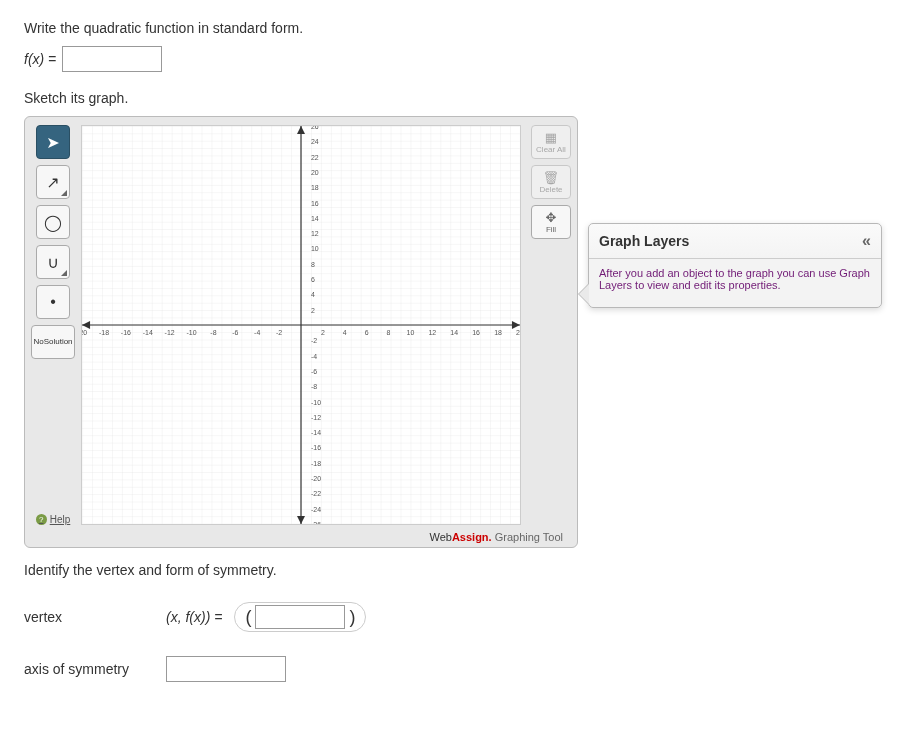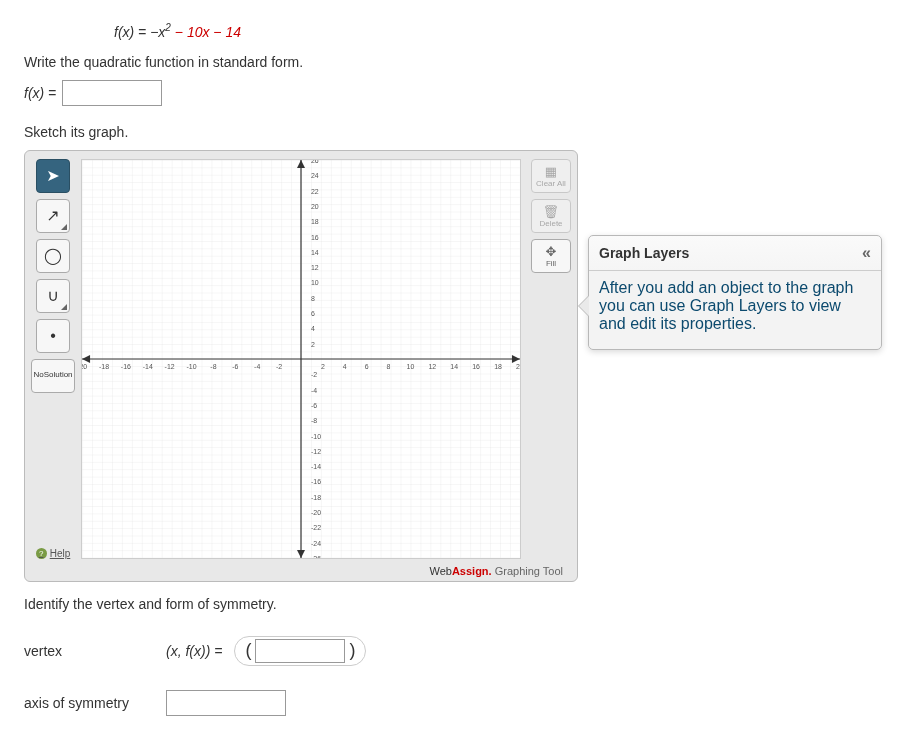--- a/index.html
+++ b/index.html
@@ -128,39 +128,39 @@
     color: #666;
     padding: 6px 8px 2px 0;
   }
   .footer-brand .wa1 { color: #333; }
   .footer-brand .wa2 { color: #c00; font-weight: bold; }
 
   
   .layers-pop {
     position: absolute;
     left: 588px;
-    top: 235px;
+    top: 223px;
     width: 294px;
     border: 1px solid #b8b8b8;
     background: linear-gradient(#fafafa,#eaeaea);
     border-radius: 5px;
     box-shadow: 0 2px 6px rgba(0,0,0,0.15);
     z-index: 5;
   }
   .layers-head {
     display: flex; justify-content: space-between; align-items: center;
     padding: 8px 10px;
     font-weight: bold; font-size: 14px; color: #333;
     border-bottom: 1px solid #ccc;
   }
   .layers-head .collapse { font-size: 16px; color: #666; cursor: pointer; }
   .layers-body {
     padding: 8px 10px 16px 10px;
-    font-size: 16px;
-    color: #0c4a6e;
+    font-size: 11px;
+    color: #701a75;
     background: #f3f3f3;
     border-radius: 0 0 5px 5px;
   }
   .layers-arrow {
     position: absolute; left: -10px; top: 60px;
     width:0; height:0;
     border-top: 10px solid transparent;
     border-bottom: 10px solid transparent;
     border-right: 10px solid #eaeaea;
     filter: drop-shadow(-1px 0 0 #b8b8b8);
@@ -184,23 +184,20 @@
     border: 1px solid #999;
     width: 90px; height: 24px;
   }
 </style>
 </head>
 <body>
 
 <div class="page">
 
 
-  <div class="equation">
-    <span>f(x) = </span><span class="coef-a">−x</span><span class="x2">2</span><span class="coef-b"> − 10x</span><span class="coef-c"> − 14</span>
-  </div>
 
   <div class="prompt-text">Write the quadratic function in standard form.</div>
 
   <div class="fx-row">
     <span class="label">f(x) = </span>
     <input class="text-input w100" type="text" value="" style="">
   </div>
 
   <div class="prompt-text">Sketch its graph.</div>
 

